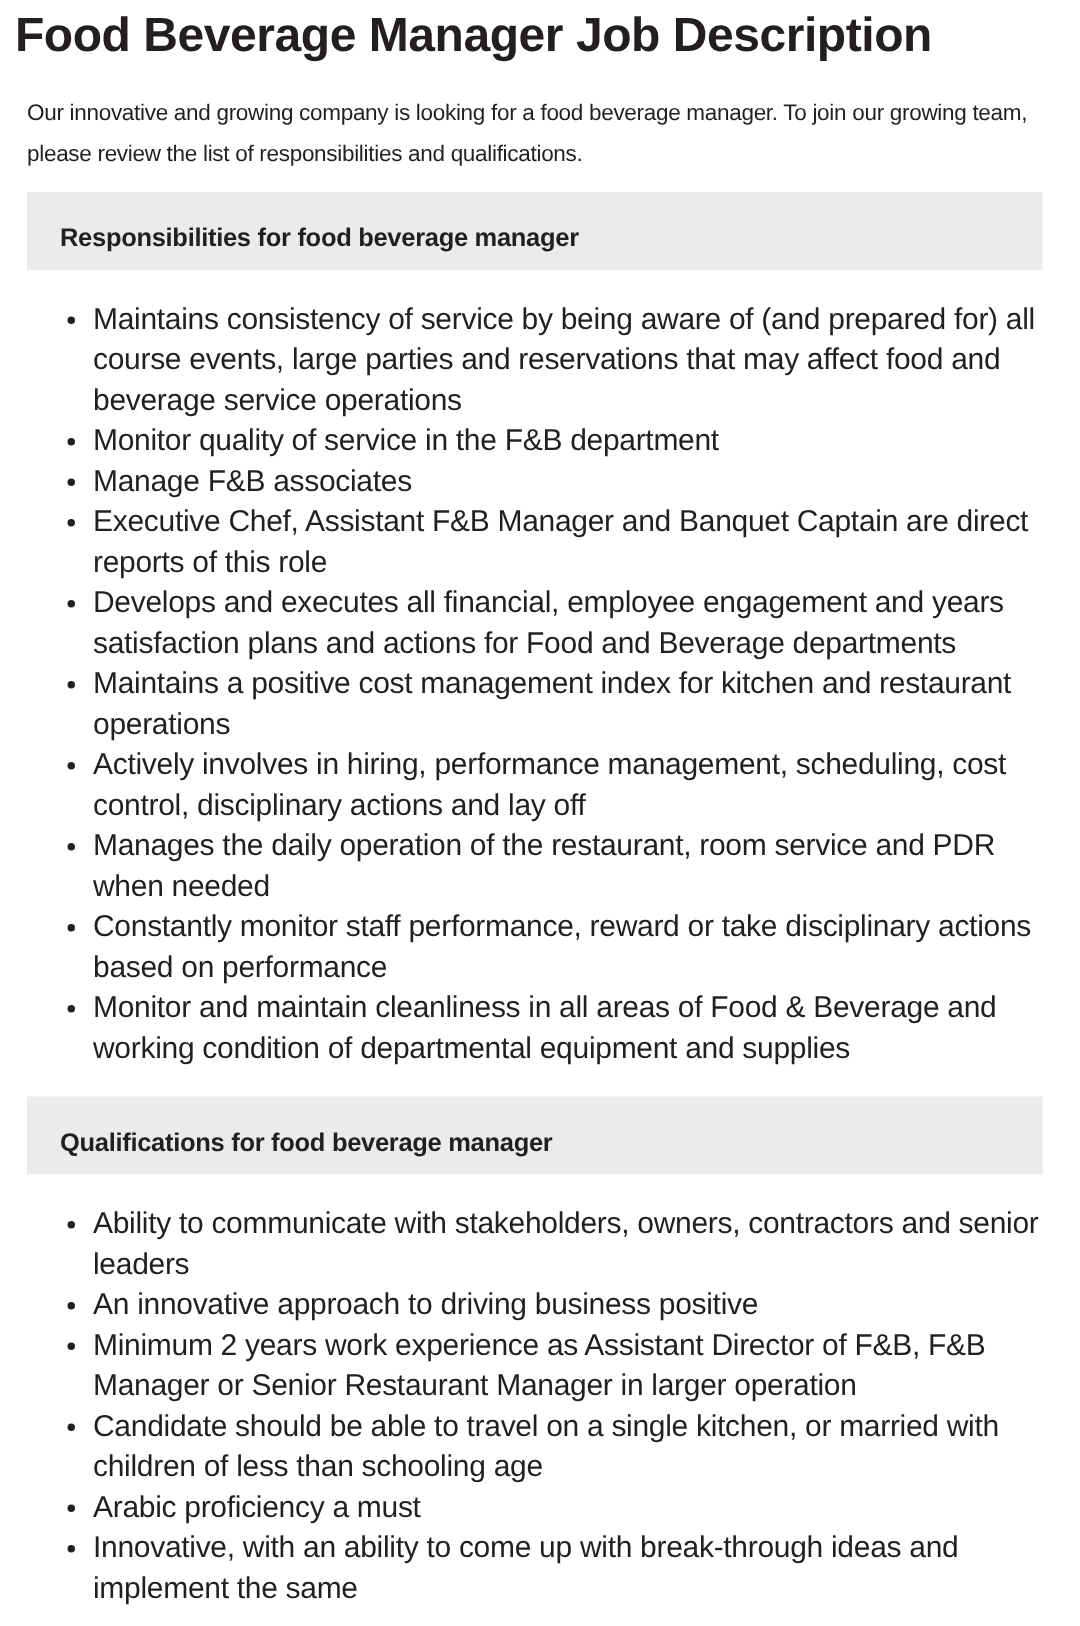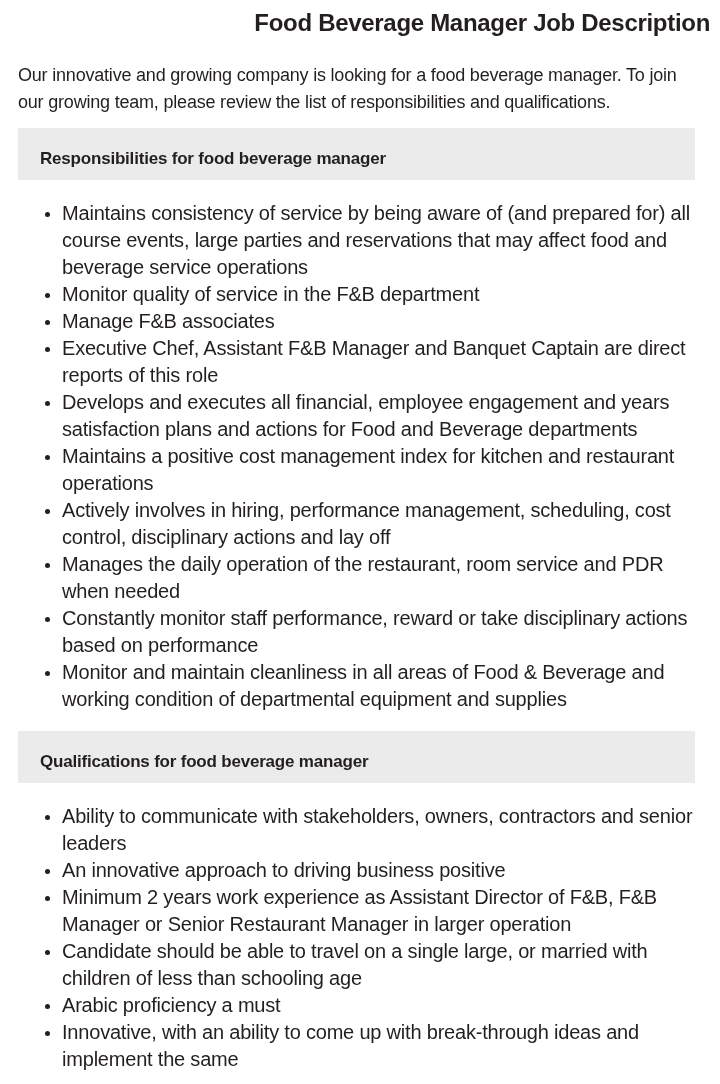--- a/index.html
+++ b/index.html
@@ -15,29 +15,29 @@
     -webkit-font-smoothing: antialiased;
   }
   .page {
     width: 720px;
     min-height: 1084px;
     box-sizing: border-box;
     overflow: hidden;
   }
   h1.page-title {
     margin: 6px 10px 0 10px;
-    font-size: 24px;
+    font-size: 32px;
     line-height: 34px;
     font-weight: 700;
-    text-align: right;
+    text-align: left;
     letter-spacing: -0.3px;
   }
   p.intro {
     margin: 22px 20px 0 18px;
-    font-size: 18px;
+    font-size: 15px;
     line-height: 27px;
     letter-spacing: -0.2px;
   }
   .section-bar {
     margin: 12px 25px 0 18px;
     background: var(--heading-bg, #ebebeb);
     padding: 22px 10px 12px 22px;
     font-size: 17px;
     line-height: 18px;
     font-weight: 700;
@@ -96,20 +96,20 @@
   </div>
 
   <ul class="bullet-list">
 
       <li class="bullet-item">Ability to communicate with stakeholders, owners, contractors and senior leaders</li>
 
       <li class="bullet-item">An innovative approach to driving business positive</li>
 
       <li class="bullet-item">Minimum 2 years work experience as Assistant Director of F&amp;B, F&amp;B Manager or Senior Restaurant Manager in larger operation</li>
 
-      <li class="bullet-item">Candidate should be able to travel on a single large, or married with children of less than schooling age</li>
+      <li class="bullet-item">Candidate should be able to travel on a single kitchen, or married with children of less than schooling age</li>
 
       <li class="bullet-item">Arabic proficiency a must</li>
 
       <li class="bullet-item">Innovative, with an ability to come up with break-through ideas and implement the same</li>
     </ul>
 
 </div>
 
 </body></html>

